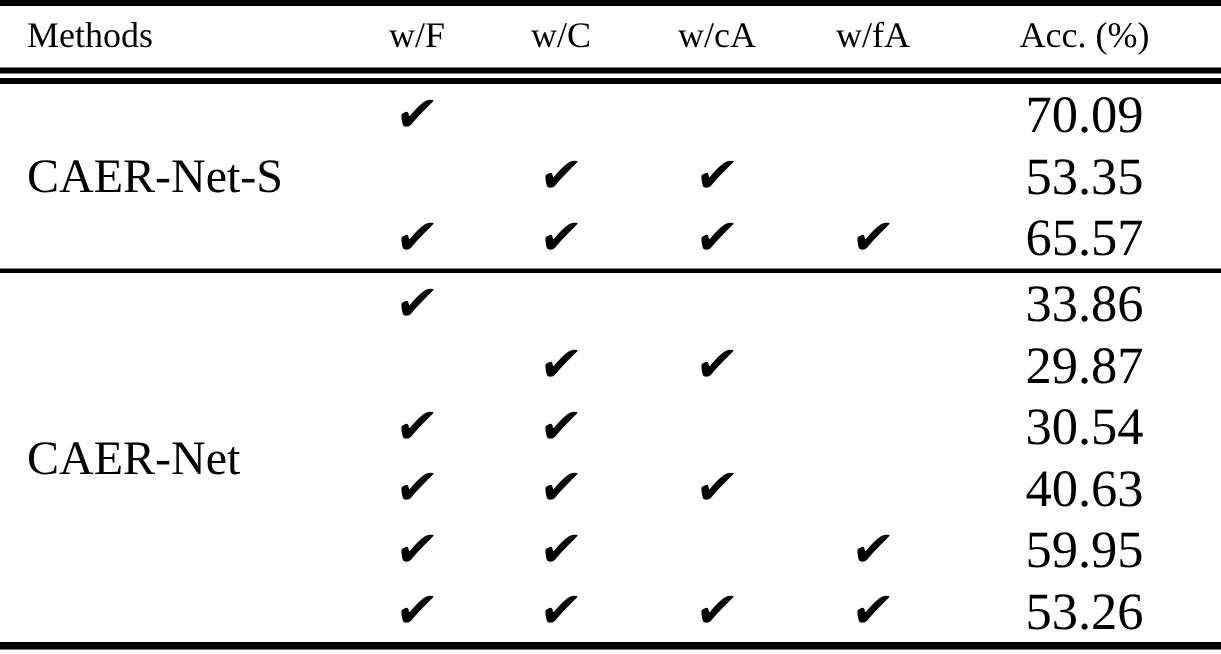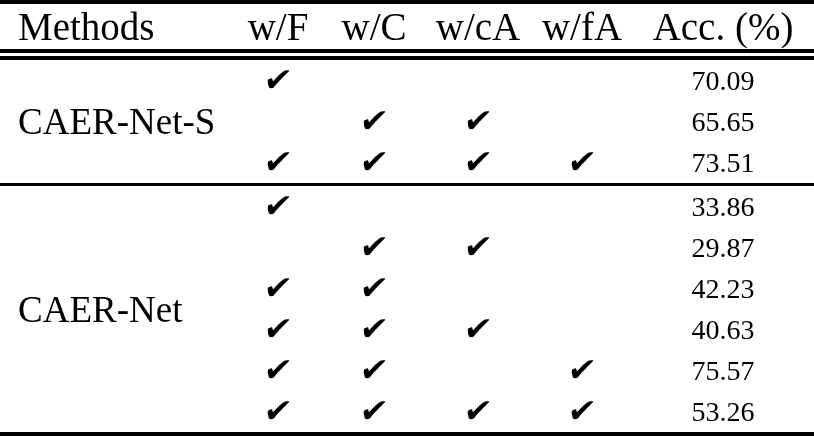--- a/index.html
+++ b/index.html
@@ -18,46 +18,46 @@
     border-collapse: collapse;
     table-layout: fixed;
     font-family: "Liberation Serif", serif;
     color: #000000;
     border-top: 4px solid #000000;
     border-bottom: 5px solid #000000;
   }
   thead th {
     border-bottom: 11px double #000000;
     font-weight: normal;
-    font-size: 39px;
+    font-size: 24px;
     height: 41px;
     text-align: center;
     padding: 0;
     white-space: nowrap;
     margin-left: 48px;
   }
   thead th.method-col {
     text-align: left;
     padding-left: 18px;
   }
   td {
     height: 41px;
     padding: 0;
     text-align: center;
     font-size: 28px;
     white-space: nowrap;
   }
   td.method {
     text-align: left;
     padding-left: 18px;
-    font-size: 37px;
+    font-size: 32px;
     vertical-align: middle;
   }
   td.acc {
-    font-size: 28px;
+    font-size: 35px;
   }
   tbody[data-group="0"] {
     border-bottom: 3px solid #000000;
   }
   .tick {
     display: inline-block;
     font-family: "DejaVu Sans", sans-serif;
     font-size: 33px;
     line-height: 1;
     transform: skewX(-8deg);
@@ -93,28 +93,28 @@
           <td class="check"></td>
           <td class="check"></td>
           <td class="check"></td>
           <td class="acc">70.09</td>
         </tr>
         <tr>
           <td class="check"></td>
           <td class="check"><span class="tick">✔</span></td>
           <td class="check"><span class="tick">✔</span></td>
           <td class="check"></td>
-          <td class="acc">65.65</td>
+          <td class="acc">53.35</td>
         </tr>
         <tr>
           <td class="check"><span class="tick">✔</span></td>
           <td class="check"><span class="tick">✔</span></td>
           <td class="check"><span class="tick">✔</span></td>
           <td class="check"><span class="tick">✔</span></td>
-          <td class="acc">73.51</td>
+          <td class="acc">65.57</td>
         </tr>
       </tbody>
     <tbody data-group="1">
         <tr>
           <td class="method" rowspan="6">CAER-Net</td>
           <td class="check"><span class="tick">✔</span></td>
           <td class="check"></td>
           <td class="check"></td>
           <td class="check"></td>
           <td class="acc">33.86</td>
@@ -124,35 +124,35 @@
           <td class="check"><span class="tick">✔</span></td>
           <td class="check"><span class="tick">✔</span></td>
           <td class="check"></td>
           <td class="acc">29.87</td>
         </tr>
         <tr>
           <td class="check"><span class="tick">✔</span></td>
           <td class="check"><span class="tick">✔</span></td>
           <td class="check"></td>
           <td class="check"></td>
-          <td class="acc">42.23</td>
+          <td class="acc">30.54</td>
         </tr>
         <tr>
           <td class="check"><span class="tick">✔</span></td>
           <td class="check"><span class="tick">✔</span></td>
           <td class="check"><span class="tick">✔</span></td>
           <td class="check"></td>
           <td class="acc">40.63</td>
         </tr>
         <tr>
           <td class="check"><span class="tick">✔</span></td>
           <td class="check"><span class="tick">✔</span></td>
           <td class="check"></td>
           <td class="check"><span class="tick">✔</span></td>
-          <td class="acc">75.57</td>
+          <td class="acc">59.95</td>
         </tr>
         <tr>
           <td class="check"><span class="tick">✔</span></td>
           <td class="check"><span class="tick">✔</span></td>
           <td class="check"><span class="tick">✔</span></td>
           <td class="check"><span class="tick">✔</span></td>
           <td class="acc">53.26</td>
         </tr>
       </tbody>
   </table>

